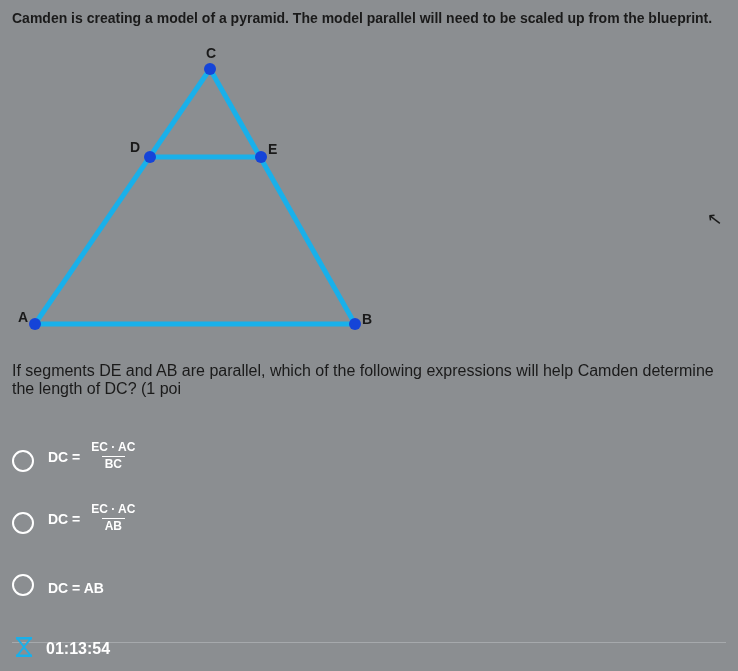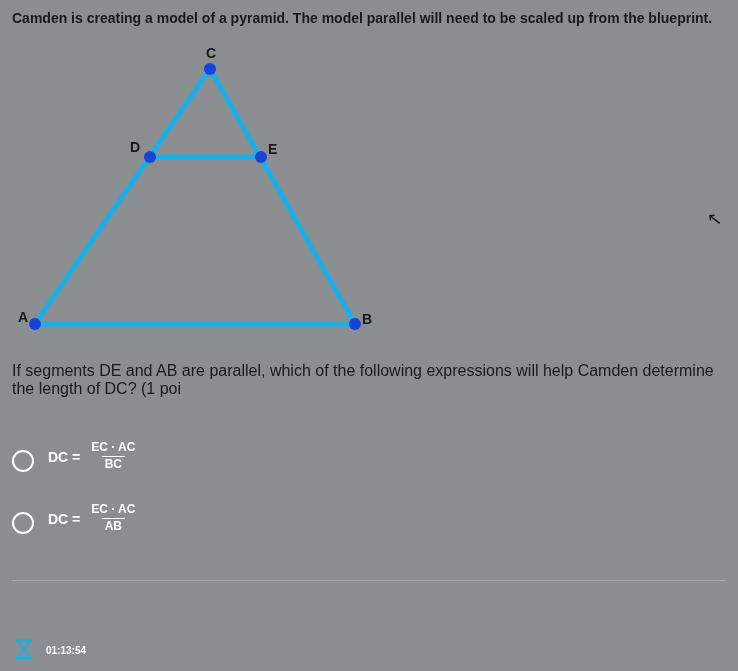--- a/index.html
+++ b/index.html
@@ -83,21 +83,21 @@
     }
     .timer-bar {
       position: absolute;
       left: 0;
       bottom: 0;
       width: 100%;
       padding: 10px 16px;
       display: flex;
       align-items: center;
       gap: 14px;
-      font-size: 10px;
+      font-size: 16px;
       font-weight: bold;
       color: #fff;
     }
     .cursor {
       position: absolute;
       right: 16px;
       top: 208px;
       font-size: 18px;
       color: #1a1a1a;
       transform: rotate(-8deg);
@@ -156,20 +156,24 @@
     <span class="radio"></span>
     <span class="option-label">
       <span class="eq-lead">DC =</span>
       <span class="fraction">
         <span class="num">EC · AC</span>
         <span class="den">AB</span>
       </span>
     </span>
   </div>
 
+  <div class="option-row">
+    <span class="radio"></span>
+    <span class="option-label">DC = AB</span>
+  </div>
 
 </div>
 
 <hr class="divider">
 
 <div class="timer-bar">
   <span>
     <svg width="16" height="20" viewBox="0 0 16 20">
       <path d="M1 1 H15 L8 10 L15 19 H1 L8 10 Z" fill="none" stroke="#19b0ea" stroke-width="2" stroke-linejoin="round"></path>
       <rect x="0" y="0" width="16" height="2.5" fill="#19b0ea"></rect>

